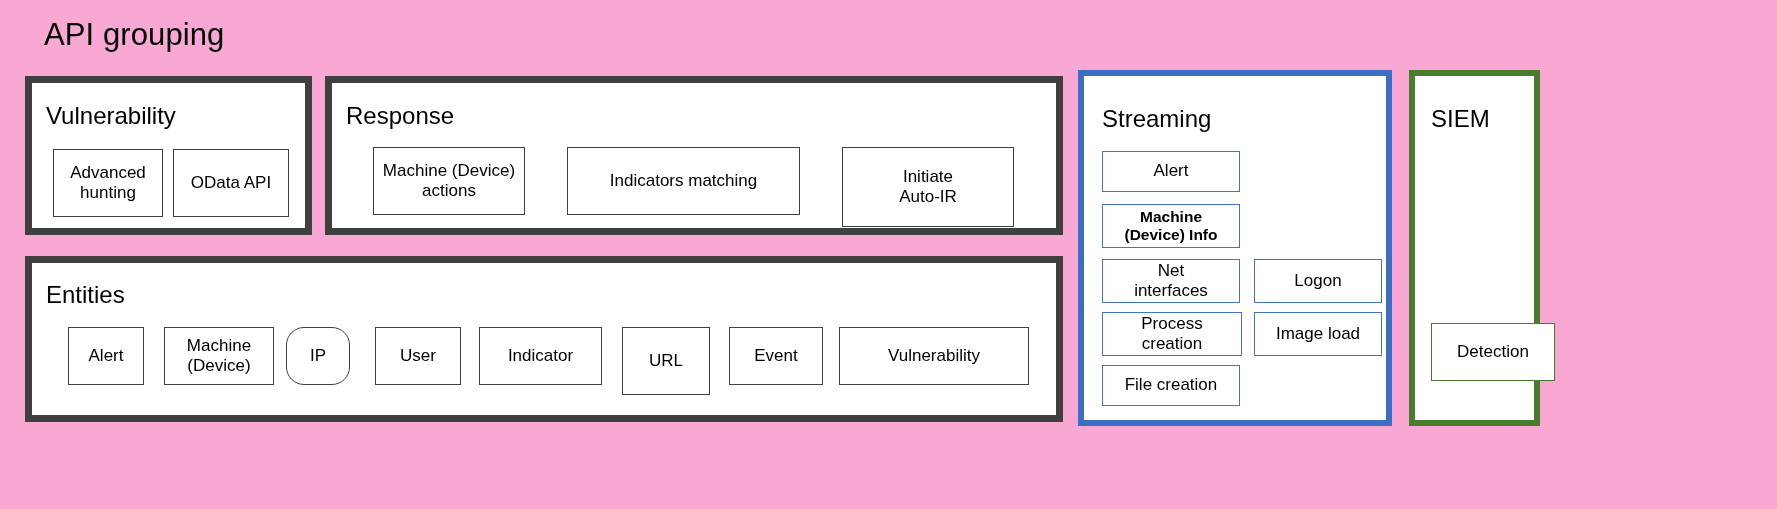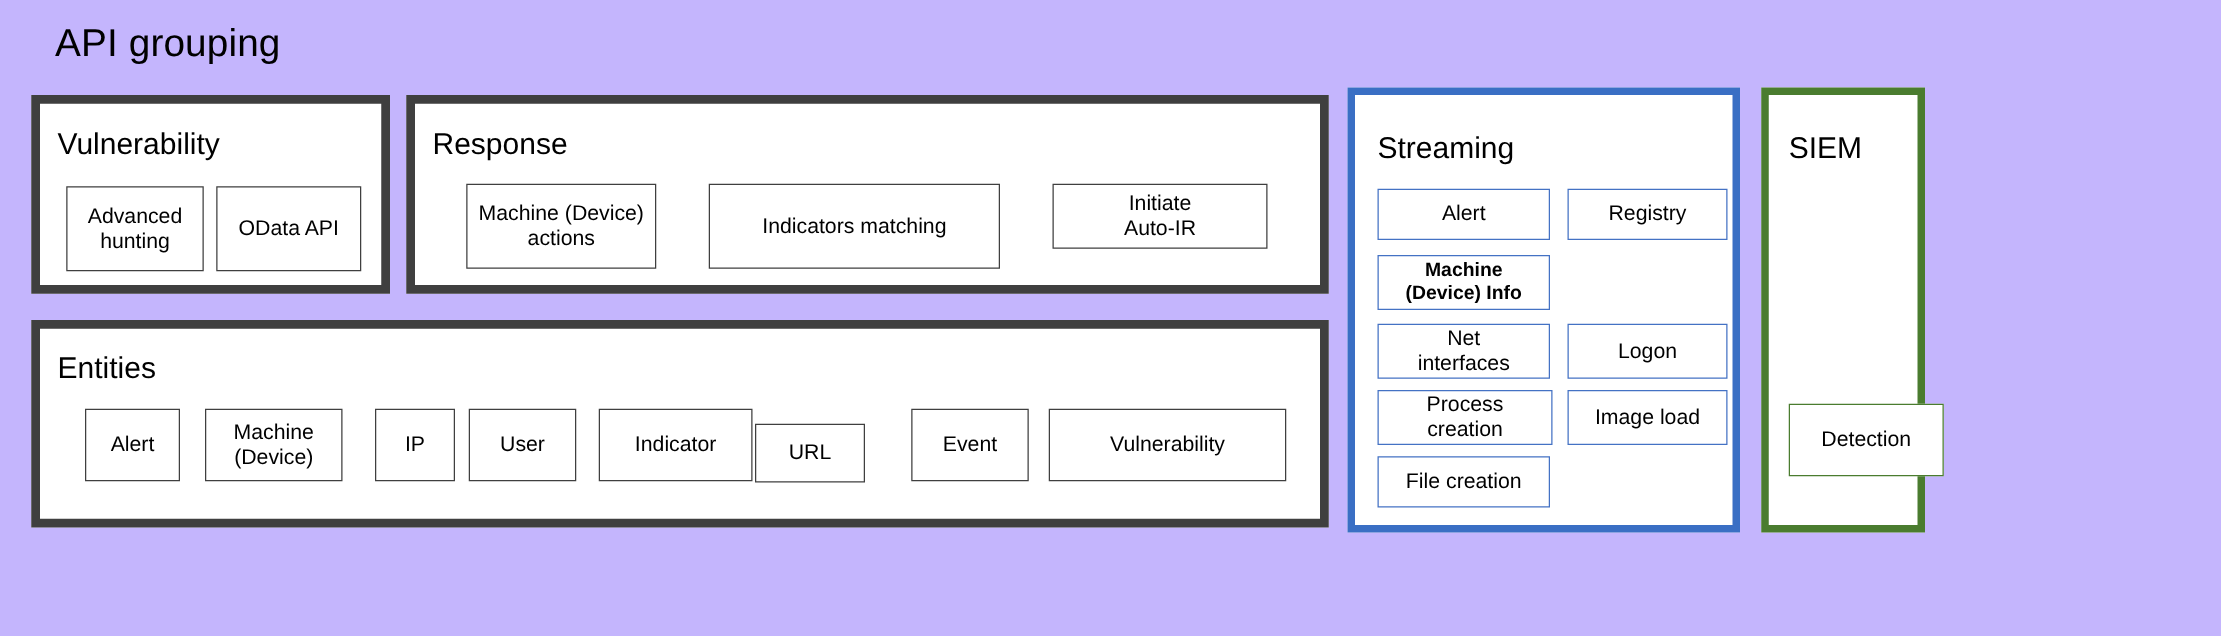--- a/index.html
+++ b/index.html
@@ -2,21 +2,21 @@
 <html><head>
 <meta charset="utf-8">
 <style>
   * { box-sizing: border-box; margin: 0; padding: 0; }
   html, body {
     width: 1777px; height: 509px;
     background: #ffffff;
     font-family: "Liberation Sans", sans-serif;
     overflow: hidden;
   }
-  #canvas { position: relative; width: 1777px; height: 509px; background: #c4b5fd; }
+  #canvas { position: relative; width: 1777px; height: 509px; background: #f9a8d4; }
 
   .page-title {
     position: absolute; left: 44px; top: 17px;
     font-size: 31px; color: #000; font-weight: 400;
     letter-spacing: 0.1px; white-space: nowrap;
   }
 
   
   .group { position: absolute; background: #ffffff; }
   .group.gray  { border: 7px solid #3f3f3f; }
@@ -76,45 +76,45 @@
 
   <div class="group gray" style="left:325px; top:76px; width:738px; height:159px;">
     <div class="group-title" style="left:14px; top:20px;">Response</div>
     <div class="node thin-dark" style="left:41px; top:64px; width:152px; height:68px;">
       <span class="nlabel">Machine (Device)
 actions</span>
     </div>
     <div class="node thin-dark" style="left:235px; top:64px; width:233px; height:68px;">
       <span class="nlabel">Indicators matching</span>
     </div>
-    <div class="node thin-dark" style="left:510px; top:64px; width:172px; height:52px;">
+    <div class="node thin-dark" style="left:510px; top:64px; width:172px; height:80px;">
       <span class="nlabel">Initiate
 Auto-IR</span>
     </div>
   </div>
 
   <div class="group gray" style="left:25px; top:256px; width:1038px; height:166px;">
     <div class="group-title" style="left:14px; top:19px;">Entities</div>
     <div class="node thin-dark" style="left:36px; top:64px; width:76px; height:58px;">
       <span class="nlabel">Alert</span>
     </div>
     <div class="node thin-dark" style="left:132px; top:64px; width:110px; height:58px;">
       <span class="nlabel">Machine
 (Device)</span>
     </div>
-    <div class="node thin-dark" style="left:268px; top:64px; width:64px; height:58px;">
+    <div class="node thin-dark" style="left:254px; top:64px; width:64px; height:58px;border-radius:18px;">
       <span class="nlabel">IP</span>
     </div>
     <div class="node thin-dark" style="left:343px; top:64px; width:86px; height:58px;align-items:center;">
       <span class="nlabel">User</span>
     </div>
     <div class="node thin-dark" style="left:447px; top:64px; width:123px; height:58px;">
       <span class="nlabel">Indicator</span>
     </div>
-    <div class="node thin-dark" style="left:572px; top:64px; width:88px; height:47px;margin-top:12px;">
+    <div class="node thin-dark" style="left:590px; top:64px; width:88px; height:68px;">
       <span class="nlabel">URL</span>
     </div>
     <div class="node thin-dark" style="left:697px; top:64px; width:94px; height:58px;">
       <span class="nlabel">Event</span>
     </div>
     <div class="node thin-dark" style="left:807px; top:64px; width:190px; height:58px;">
       <span class="nlabel">Vulnerability</span>
     </div>
   </div>
 
@@ -133,23 +133,20 @@
 interfaces</span>
     </div>
     <div class="node thin-blue" style="left:18px; top:236px; width:140px; height:44px;">
       <span class="nlabel">Process
 creation</span>
     </div>
     <div class="node thin-blue" style="left:18px; top:289px; width:138px; height:41px;">
       <span class="nlabel">File creation</span>
     </div>
 
-    <div class="node thin-blue" style="left:170px; top:75px; width:128px; height:41px;">
-      <span class="nlabel">Registry</span>
-    </div>
     <div class="node thin-blue" style="left:170px; top:183px; width:128px; height:44px;">
       <span class="nlabel">Logon</span>
     </div>
     <div class="node thin-blue" style="left:170px; top:236px; width:128px; height:44px;">
       <span class="nlabel">Image load</span>
     </div>
   </div>
 
   <div class="group green" style="left:1409px; top:70px; width:131px; height:356px;">
     <div class="group-title" style="left:16px; top:30px;">SIEM</div>

